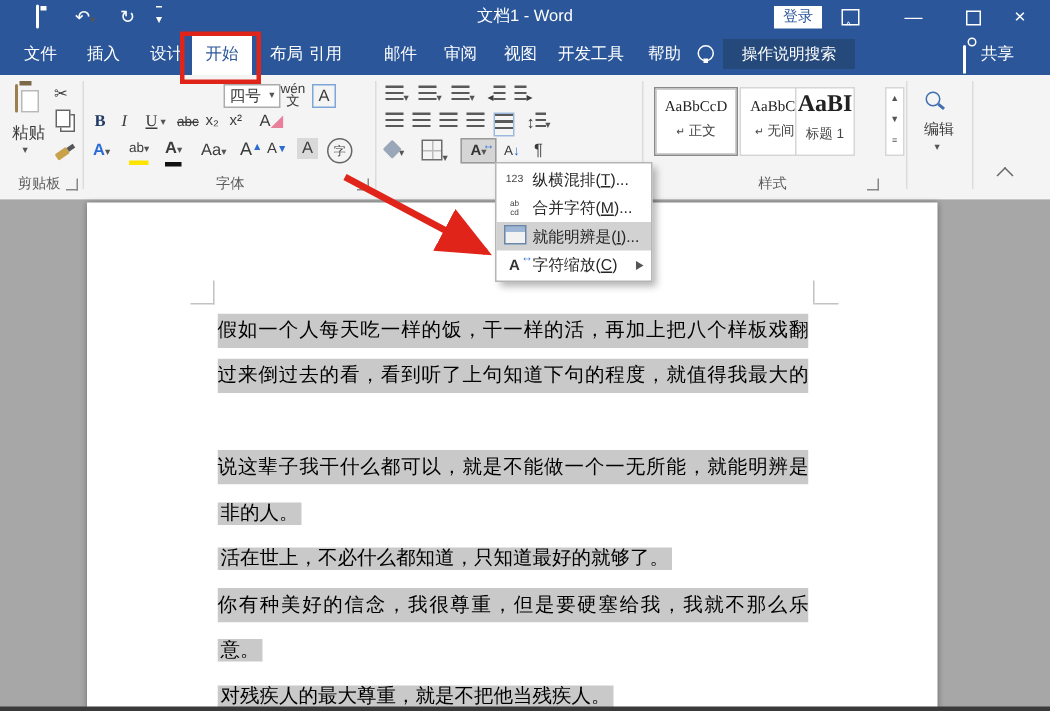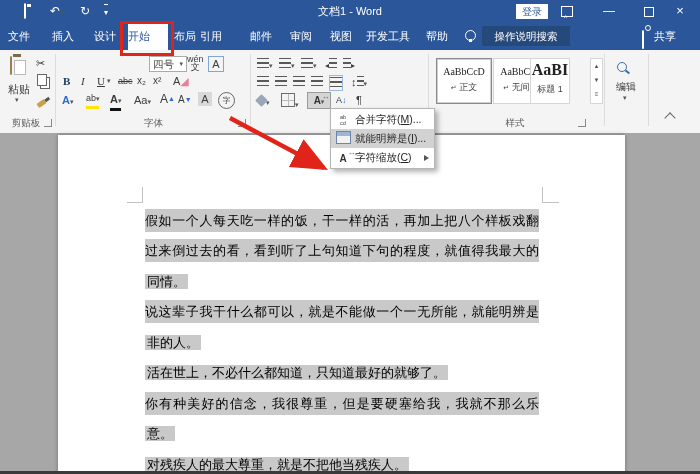--- a/index.html
+++ b/index.html
@@ -14,21 +14,21 @@
   .savebox:after{content:"";position:absolute;left:2px;top:0;width:4px;height:3px;background:#fff}
   #wintitle{left:0;right:0;top:0;height:22px;text-align:center;font-size:11px;line-height:22px}
   #signin{left:516px;top:4px;width:32px;height:15px;background:#fff;color:var(--titlebar-blue);
           font-size:10px;line-height:15px;text-align:center;border:0;padding:0;cursor:pointer}
   .winglyph{top:0;height:22px;width:18px;text-align:center;line-height:22px;font-size:12px;color:#fff}
   .maxbox{width:8px;height:8px;border:1px solid #fff;display:inline-block;vertical-align:middle}
   .ribdisp{width:10px;height:9px;border:1px solid #fff;display:inline-block;vertical-align:middle;position:relative}
   .ribdisp:after{content:"^";position:absolute;left:2px;top:0px;font-size:7px;color:#fff}
   
   #tabrow{left:0;top:22px;width:700px;height:28px;background:var(--titlebar-blue)}
-  .rtab{top:0;height:28px;line-height:28px;font-size:11px;color:#fff;cursor:pointer}
+  .rtab{top:0;height:28px;line-height:28px;font-size:11px;color:#fff;text-align:center;cursor:pointer}
   .rtab.sel{background:#fff;color:var(--selected-tab-text)}
   #tellme{left:482px;top:4px;width:88px;height:20px;background:var(--tellme-bg);color:#fff;
           font-size:10.5px;line-height:20px;text-align:center}
   .bulb{left:465px;top:8px;width:9px;height:9px;border:1.3px solid #fff;border-radius:50%}
   .bulb:after{content:"";position:absolute;left:2.5px;top:8px;width:3px;height:3px;background:#fff}
   .person{width:8px;height:5px;border:1.3px solid #fff;border-radius:4px 4px 0 0;position:relative;top:5px}
   .person:before{content:"";position:absolute;left:2px;top:-6px;width:4px;height:4px;border:1.2px solid #fff;border-radius:50%}
   
   #ribbon{left:0;top:50px;width:700px;height:83px;background:var(--ribbon-bg);border-bottom:1px solid #cfcfcf;color:#3b3b3b}
   .sep{top:4px;width:1px;height:72px;background:#dcdcdc}
@@ -209,36 +209,39 @@
     <div class="crop" style="left:69px;top:67px;width:16px;height:1px"></div>
     <div class="crop" style="left:484px;top:52px;width:1px;height:16px"></div>
     <div class="crop" style="left:485px;top:67px;width:16px;height:1px"></div>
 
     <div class="dline full" style="top:74px">
         <span>假如一个人每天吃一样的饭，干一样的活，再加上把八个样板戏翻</span>
       </div>
     <div class="dline full" style="top:104px">
         <span>过来倒过去的看，看到听了上句知道下句的程度，就值得我最大的</span>
       </div>
-    <div class="dline" style="top:135px"><span>同情。</span></div>
     <div class="dline full" style="top:165px">
         <span>说这辈子我干什么都可以，就是不能做一个一无所能，就能明辨是</span>
       </div>
     <div class="dline" style="top:226px"><span>活在世上，不必什么都知道，只知道最好的就够了。</span></div>
     <div class="dline" style="top:196px"><span>非的人。</span></div>
     <div class="dline full" style="top:257px">
         <span>你有种美好的信念，我很尊重，但是要硬塞给我，我就不那么乐</span>
       </div>
     <div class="dline" style="top:287px"><span>意。</span></div>
     <div class="dline" style="top:318px"><span>对残疾人的最大尊重，就是不把他当残疾人。</span></div>
   </div>
 </div>
 <div class="abs" id="winbottom"></div>
 
 <div class="abs" id="ddmenu">
+  <div class="mitem">
+    <span class="micon" style="font-size:7px;color:#444">123</span>
+    <span><span>纵横混排</span>(<u>T</u>)<span>...</span></span>
+    </div>
   <div class="mitem">
     <span class="micon" style="font-size:5.5px;line-height:6px;color:#444">ab<br>cd</span>
     <span><span>合并字符</span>(<u>M</u>)<span>...</span></span>
     </div>
   <div class="mitem hl">
     <span class="micon"><span class="awic"></span></span>
     <span><span>就能明辨是</span>(<u>I</u>)<span>...</span></span>
     </div>
   <div class="mitem">
     <span class="micon"><span class="cjkA"><span>A</span><i>↔</i></span></span>

